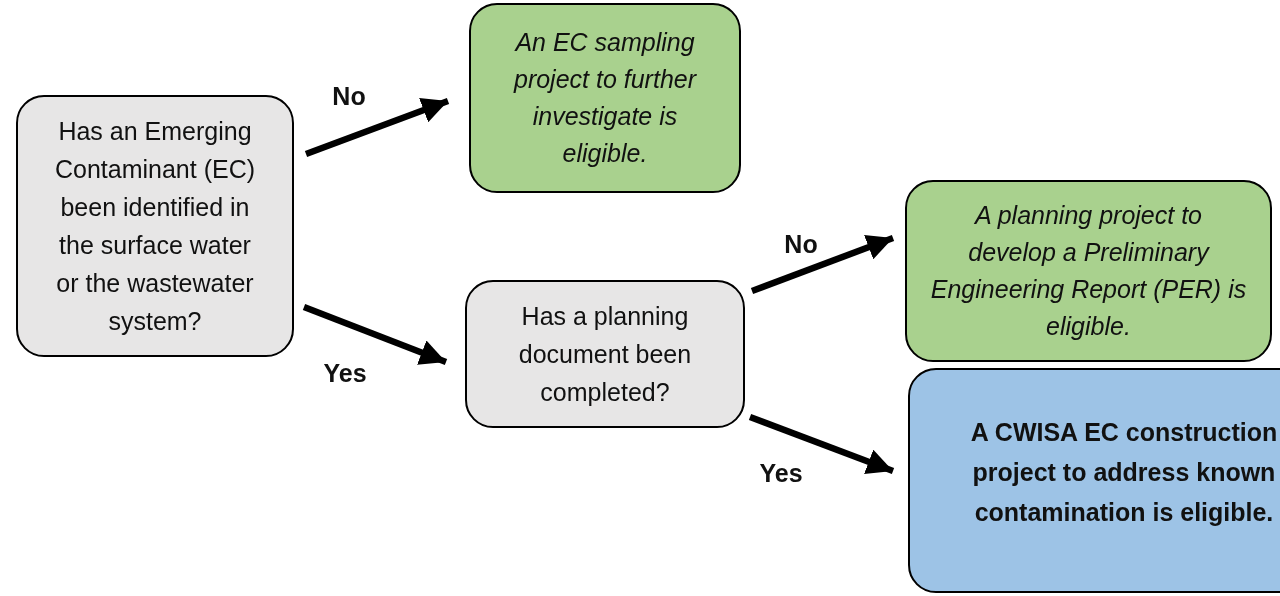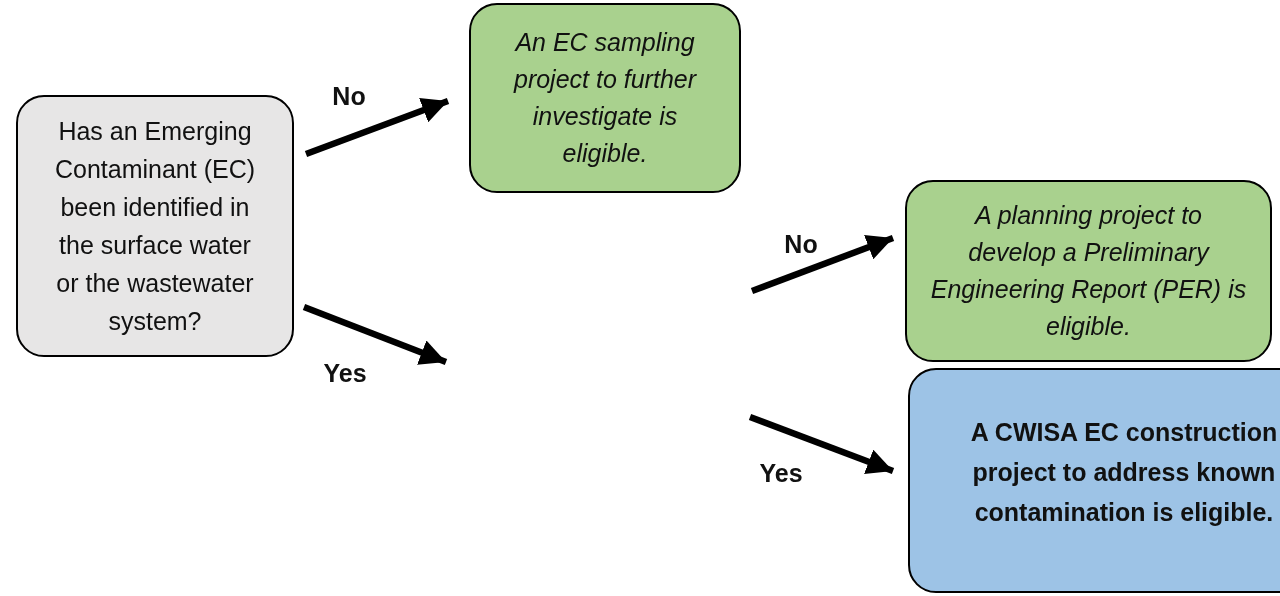--- a/index.html
+++ b/index.html
@@ -71,20 +71,25 @@
 system?</span>
   </div>
 
   <div class="node node-green" id="node-sampling" style="background-color: rgb(169, 209, 142);">
     <span>An EC sampling
 project to further
 investigate is
 eligible.</span>
   </div>
 
+  <div class="node node-question" id="node-q2" style="background-color: rgb(231, 230, 230);">
+    <span>Has a planning
+document been
+completed?</span>
+  </div>
 
   <div class="node node-green" id="node-per" style="background-color: rgb(169, 209, 142); margin-top: 37px;">
     <span>A planning project to
 develop a Preliminary
 Engineering Report (PER) is
 eligible.</span>
   </div>
 
   <div class="node node-blue" id="node-construction" style="background-color: rgb(157, 195, 230);">
     <span>A CWISA EC construction

